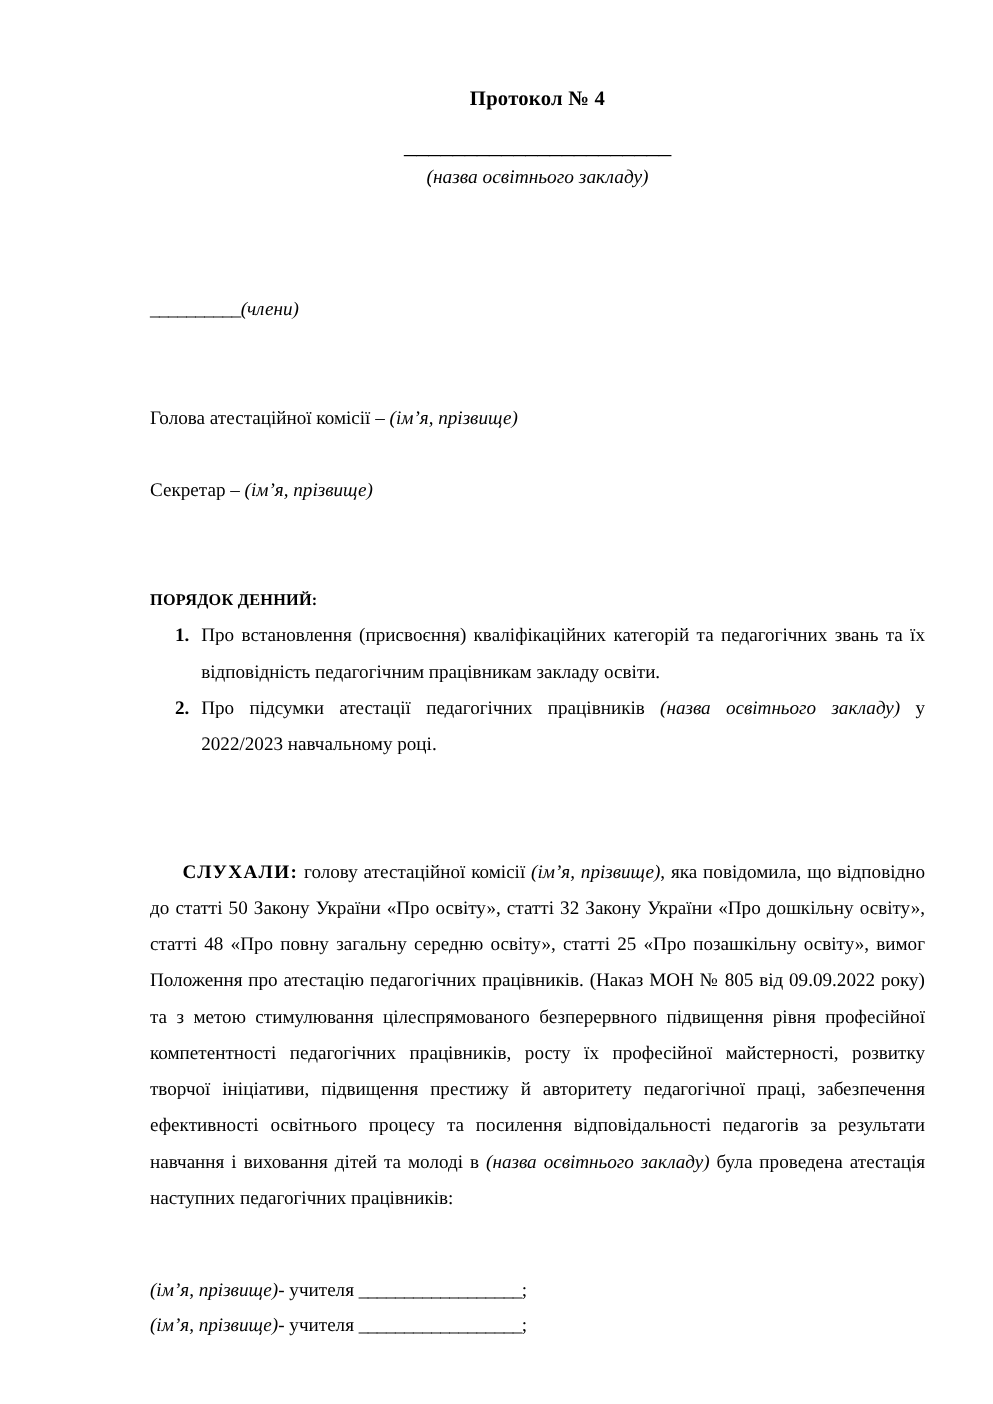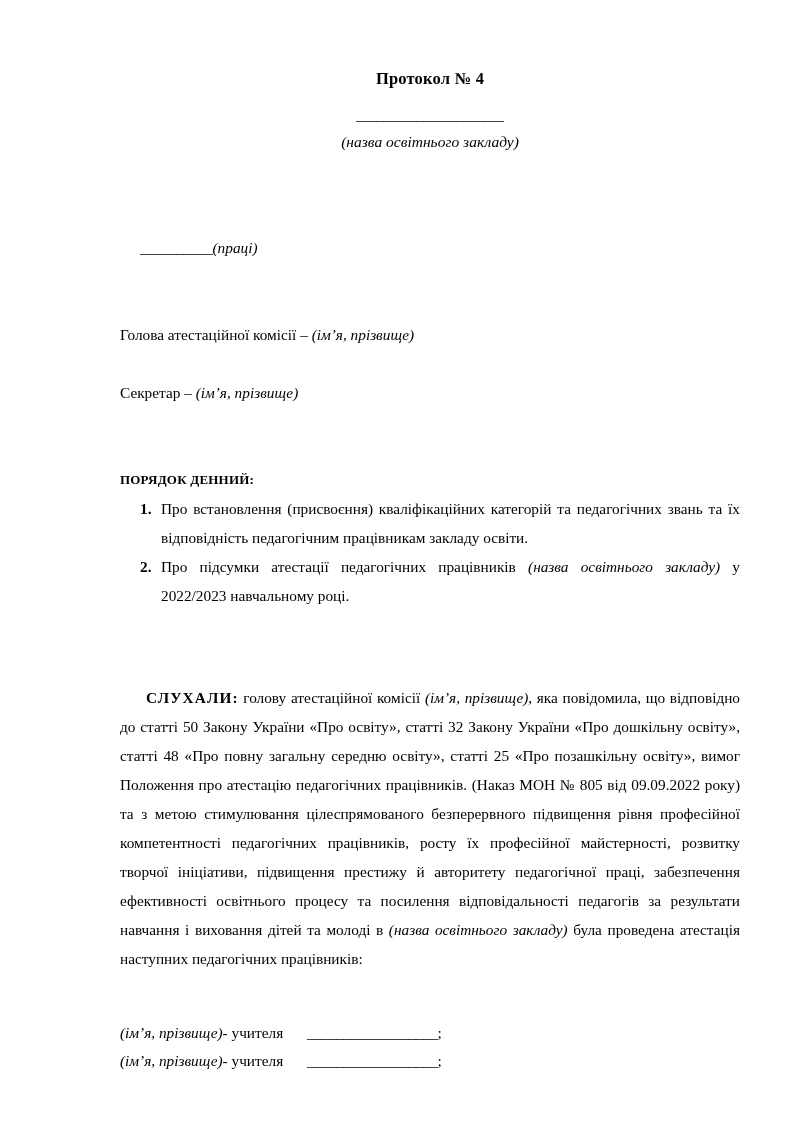--- a/index.html
+++ b/index.html
@@ -32,21 +32,21 @@
     text-align: center;
   }
   .title-line {
     font-size: 16.5px;
     font-weight: bold;
     line-height: 25px;
     letter-spacing: 0.2px;
   }
   .title-rule {
     margin-top: 17px;
-    font-size: 14px;
+    font-size: 20px;
     line-height: 16px;
     letter-spacing: -0.3px;
   }
   .title-caption {
     margin-top: 7px;
     font-size: 15.5px;
     font-style: italic;
     line-height: 22px;
   }
 
@@ -115,37 +115,36 @@
     margin: 0;
     padding: 0;
     list-style: none;
   }
   .teacher-line {
     line-height: 28px;
     white-space: nowrap;
   }
   .fill {
     letter-spacing: -0.4px;
-    margin-left: 20px;
   }
 </style>
 </head>
 <body>
 
 <div class="page">
 
   <div class="title-block">
     <div class="title-line">Протокол № 4</div>
     <div class="title-rule">______________________</div>
     <div class="title-caption">(назва  освітнього закладу)</div>
   </div>
 
   <div class="body-block">
 
-    <div class="body-line"><span class="fill">__________</span><i>(праці)</i></div>
+    <div class="body-line"><span class="fill">__________</span><i>(члени)</i></div>
 
     <div class="gap-sm"></div>
 
 
     <div class="gap-sm"></div>
 
     <div class="body-line"><span>Голова атестаційної комісії – </span><i>(ім’я, прізвище)</i></div>
 
     <div class="gap-sm"></div>
 

